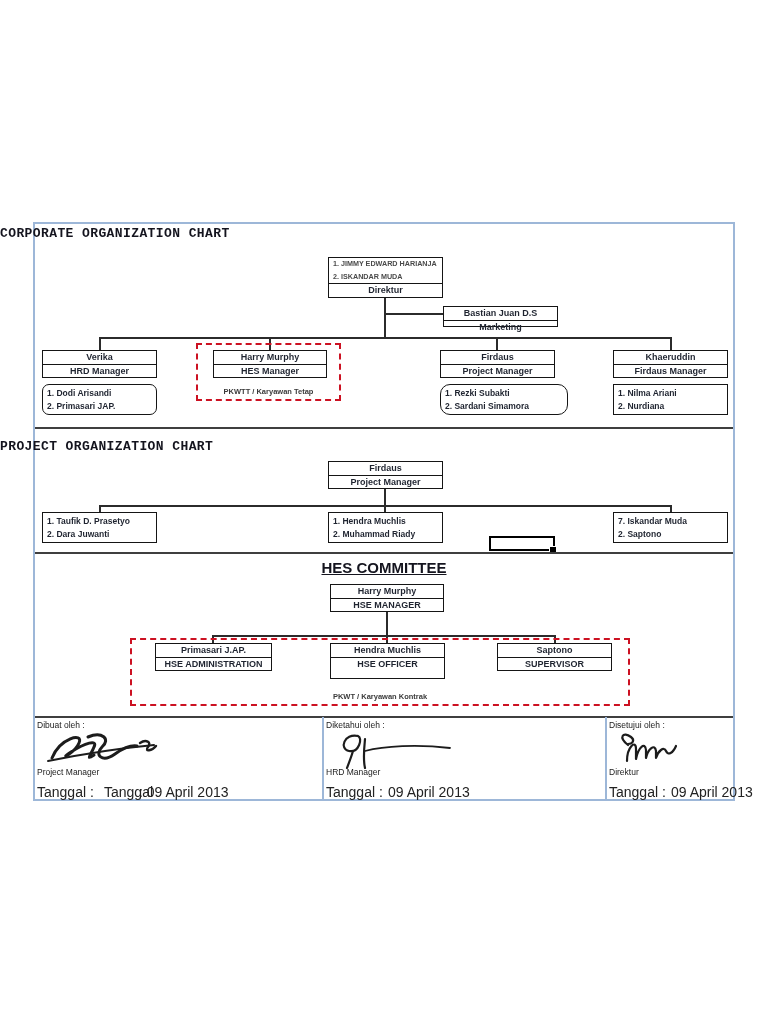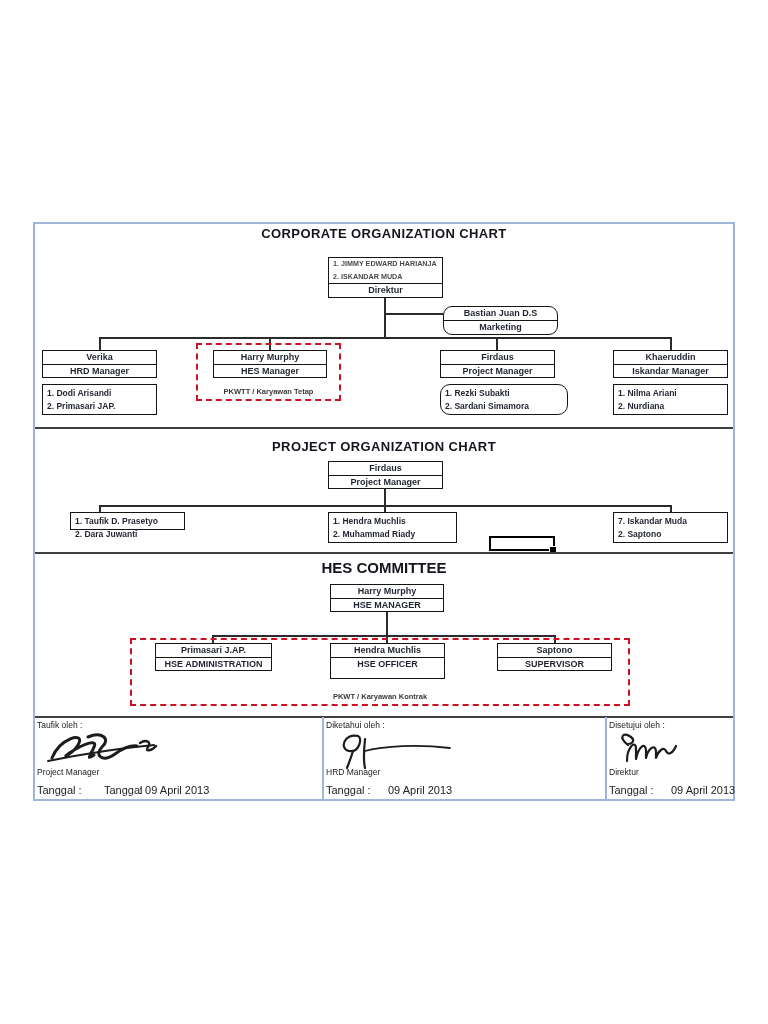--- a/index.html
+++ b/index.html
@@ -1,43 +1,43 @@
 <!DOCTYPE html>
 <html><head>
 <meta charset="utf-8">
 <style>
   html,body{margin:0;padding:0;background:#ffffff;}
   .page{position:relative;width:768px;height:1024px;background:#ffffff;overflow:hidden;
         font-family:"Liberation Sans",sans-serif;color:#1f2430;}
   .abs{position:absolute;box-sizing:border-box;}
   .frame{border:2.5px solid #9db7d8;background:transparent;}
   .divider{height:2px;background:#3f3f3f;}
-  .sec-title{font-family:Liberation Sans, sans-serif;font-weight:bold;font-size:13px;
-             letter-spacing:.4px;text-align:center;width:100%;color:#14141e;}
+  .sec-title{font-family:Liberation Mono, monospace;font-weight:bold;font-size:13px;
+             letter-spacing:.4px;text-align:left;width:100%;color:#14141e;}
   .hes-title{font-family:"Liberation Sans",sans-serif;font-weight:bold;font-size:15px;
              text-align:center;width:100%;color:#14141e;}
   .box{border:1.4px solid #151515;background:#fff;text-align:center;}
   .r{height:13px;line-height:13px;font-weight:bold;font-size:9px;color:#1f2430;
      white-space:nowrap;overflow:hidden;}
   .r2{border-top:1.3px solid #151515;}
   .smline{font-size:7.2px;font-weight:bold;color:#4a4a4a;text-align:left;padding-left:4px;
           line-height:12.5px;height:12.5px;white-space:nowrap;overflow:hidden;}
   .listbox{border:1.4px solid #151515;background:#fff;text-align:left;padding:2px 4px;
            font-weight:bold;font-size:8.5px;line-height:12.5px;color:#1f2430;}
   .vline{width:1.6px;background:#2b2b2b;}
   .hline{height:1.6px;background:#2b2b2b;}
   .dashed{border:2px dashed #cc1122;background:transparent;}
   .dashtag{position:absolute;left:0;right:0;bottom:3px;text-align:center;
            font-size:7.5px;font-weight:bold;color:#3a3a3a;}
   .selrect{border:2.6px solid #000;background:#fff;}
   .selhandle{position:absolute;right:-4px;bottom:-5px;width:6px;height:6px;background:#000;
              border:1px solid #fff;}
   .sign-label{font-size:8.5px;color:#222;white-space:nowrap;}
   .sign-role{font-size:8.5px;color:#222;white-space:nowrap;}
-  .sign-date{font-size:11px;color:#222;white-space:nowrap;}
+  .sign-date{font-size:14px;color:#222;white-space:nowrap;}
   .bluevr{width:2px;background:#9db7d8;}
   svg.sig{position:absolute;}
   svg.sig path{fill:none;stroke:#1c1c1c;stroke-linecap:round;stroke-linejoin:round;}
 </style>
 </head>
 <body>
 
 <div class="page">
 
   <div class="abs frame" style="left:33px;top:222px;width:702px;height:579px;"></div>
@@ -46,36 +46,36 @@
 
   <div class="abs box" style="left:328px;top:257px;width:115px;height:41px;">
     <div class="smline">1. JIMMY EDWARD HARIANJA</div>
     <div class="smline">2. ISKANDAR MUDA</div>
     <div class="r r2">Direktur</div>
   </div>
 
   <div class="abs vline" style="left:384px;top:298px;height:39px;"></div>
   <div class="abs hline" style="left:385px;top:313px;width:58px;"></div>
 
-  <div class="abs box" style="left:443px;top:306px;width:115px;height:29px;border-radius:9px;">
+  <div class="abs box" style="left:443px;top:306px;width:115px;height:21px;">
     <div class="r">Bastian Juan D.S</div>
     <div class="r r2">Marketing</div>
   </div>
 
   <div class="abs hline" style="left:99px;top:337px;width:572px;"></div>
   <div class="abs vline" style="left:99px;top:337px;height:13px;"></div>
   <div class="abs vline" style="left:269px;top:337px;height:13px;"></div>
   <div class="abs vline" style="left:496px;top:337px;height:13px;"></div>
   <div class="abs vline" style="left:670px;top:337px;height:13px;"></div>
 
   <div class="abs box" style="left:42px;top:350px;width:115px;height:28px;">
     <div class="r">Verika</div>
     <div class="r r2">HRD Manager</div>
   </div>
-  <div class="abs listbox" style="left:42px;top:384px;width:115px;height:31px;">
+  <div class="abs listbox" style="left:42px;top:384px;width:115px;height:31px;border-radius:7px;">
     <div>1. Dodi Arisandi</div>
     <div>2. Primasari JAP.</div>
   </div>
 
   <div class="abs dashed" style="left:196px;top:343px;width:145px;height:58px;">
     <div class="dashtag">PKWTT / Karyawan Tetap</div>
   </div>
   <div class="abs box" style="left:213px;top:350px;width:114px;height:28px;">
     <div class="r">Harry Murphy</div>
     <div class="r r2">HES Manager</div>
@@ -85,21 +85,21 @@
     <div class="r">Firdaus</div>
     <div class="r r2">Project Manager</div>
   </div>
   <div class="abs listbox" style="left:440px;top:384px;width:128px;height:31px;border-radius:10px;">
     <div>1. Rezki Subakti</div>
     <div>2. Sardani Simamora</div>
   </div>
 
   <div class="abs box" style="left:613px;top:350px;width:115px;height:28px;">
     <div class="r">Khaeruddin</div>
-    <div class="r r2">Iskandar Manager</div>
+    <div class="r r2">Firdaus Manager</div>
   </div>
   <div class="abs listbox" style="left:613px;top:384px;width:115px;height:31px;">
     <div>1. Nilma Ariani</div>
     <div>2. Nurdiana</div>
   </div>
 
   <div class="abs divider" style="left:35px;top:427px;width:698px;"></div>
 
   <div class="abs sec-title" style="left:0;top:439px;">PROJECT ORGANIZATION CHART</div>
 
@@ -107,40 +107,40 @@
     <div class="r">Firdaus</div>
     <div class="r r2">Project Manager</div>
   </div>
 
   <div class="abs vline" style="left:384px;top:489px;height:17px;"></div>
   <div class="abs hline" style="left:99px;top:505px;width:572px;"></div>
   <div class="abs vline" style="left:99px;top:505px;height:8px;"></div>
   <div class="abs vline" style="left:384px;top:505px;height:8px;"></div>
   <div class="abs vline" style="left:670px;top:505px;height:8px;"></div>
 
-  <div class="abs listbox" style="left:42px;top:512px;width:115px;height:18px;margin-left:28px;">
+  <div class="abs listbox" style="left:42px;top:512px;width:115px;height:31px;">
     <div>1. Taufik D. Prasetyo</div>
     <div>2. Dara Juwanti</div>
   </div>
-  <div class="abs listbox" style="left:328px;top:512px;width:129px;height:31px;">
+  <div class="abs listbox" style="left:328px;top:512px;width:115px;height:31px;">
     <div>1. Hendra Muchlis</div>
     <div>2. Muhammad Riady</div>
   </div>
   <div class="abs listbox" style="left:613px;top:512px;width:115px;height:31px;">
     <div>7. Iskandar Muda</div>
     <div>2. Saptono</div>
   </div>
 
   <div class="abs selrect" style="left:489px;top:536px;width:66px;height:15px;">
     <div class="selhandle"></div>
   </div>
 
   <div class="abs divider" style="left:35px;top:552px;width:698px;"></div>
 
-  <div class="abs hes-title" style="left:0;top:559px;">HES COMMITTEE</div>
+  <div class="abs hes-title" style="left:0;top:559px;text-decoration:underline;">HES COMMITTEE</div>
 
   <div class="abs box" style="left:330px;top:584px;width:114px;height:28px;">
     <div class="r">Harry Murphy</div>
     <div class="r r2">HSE MANAGER</div>
   </div>
 
   <div class="abs vline" style="left:386px;top:612px;height:23px;"></div>
   <div class="abs hline" style="left:212px;top:635px;width:343px;"></div>
   <div class="abs vline" style="left:212px;top:635px;height:8px;"></div>
   <div class="abs vline" style="left:386px;top:635px;height:8px;"></div>
@@ -161,21 +161,21 @@
   <div class="abs box" style="left:497px;top:643px;width:115px;height:28px;">
     <div class="r">Saptono</div>
     <div class="r r2">SUPERVISOR</div>
   </div>
 
   <div class="abs divider" style="left:35px;top:716px;width:698px;"></div>
 
   <div class="abs bluevr" style="left:322px;top:717px;height:83px;"></div>
   <div class="abs bluevr" style="left:605px;top:717px;height:83px;"></div>
 
-  <div class="abs sign-label" style="left:37px;top:720px;">Taufik oleh :</div>
+  <div class="abs sign-label" style="left:37px;top:720px;">Dibuat oleh :</div>
   <svg class="sig" style="left:42px;top:730px;" width="150" height="40" viewBox="0 0 150 40">
     <path d="M10 28 C 18 8, 42 2, 37 13 C 33 23, 15 31, 29 22 C 43 13, 56 9, 52 17 C 49 25, 43 31, 52 25" stroke-width="3"></path>
     <path d="M46 7 C 60 1, 69 9, 60 17 C 52 25, 60 33, 73 24 C 80 19, 88 15, 95 16" stroke-width="3"></path>
     <path d="M6 31 C 36 25, 80 18, 112 15" stroke-width="2"></path>
     <path d="M98 13 C 104 9, 110 12, 106 17 C 102 22, 110 21, 114 16" stroke-width="2.4"></path>
   </svg>
   <div class="abs sign-role" style="left:37px;top:767px;">Project Manager</div>
   <div class="abs sign-date" style="left:37px;top:784px;">Tanggal :</div>
   <div class="abs sign-date" style="left:104px;top:784px;">Tanggal</div>
   <div class="abs sign-date" style="left:139px;top:784px;">: 09 April 2013</div>

